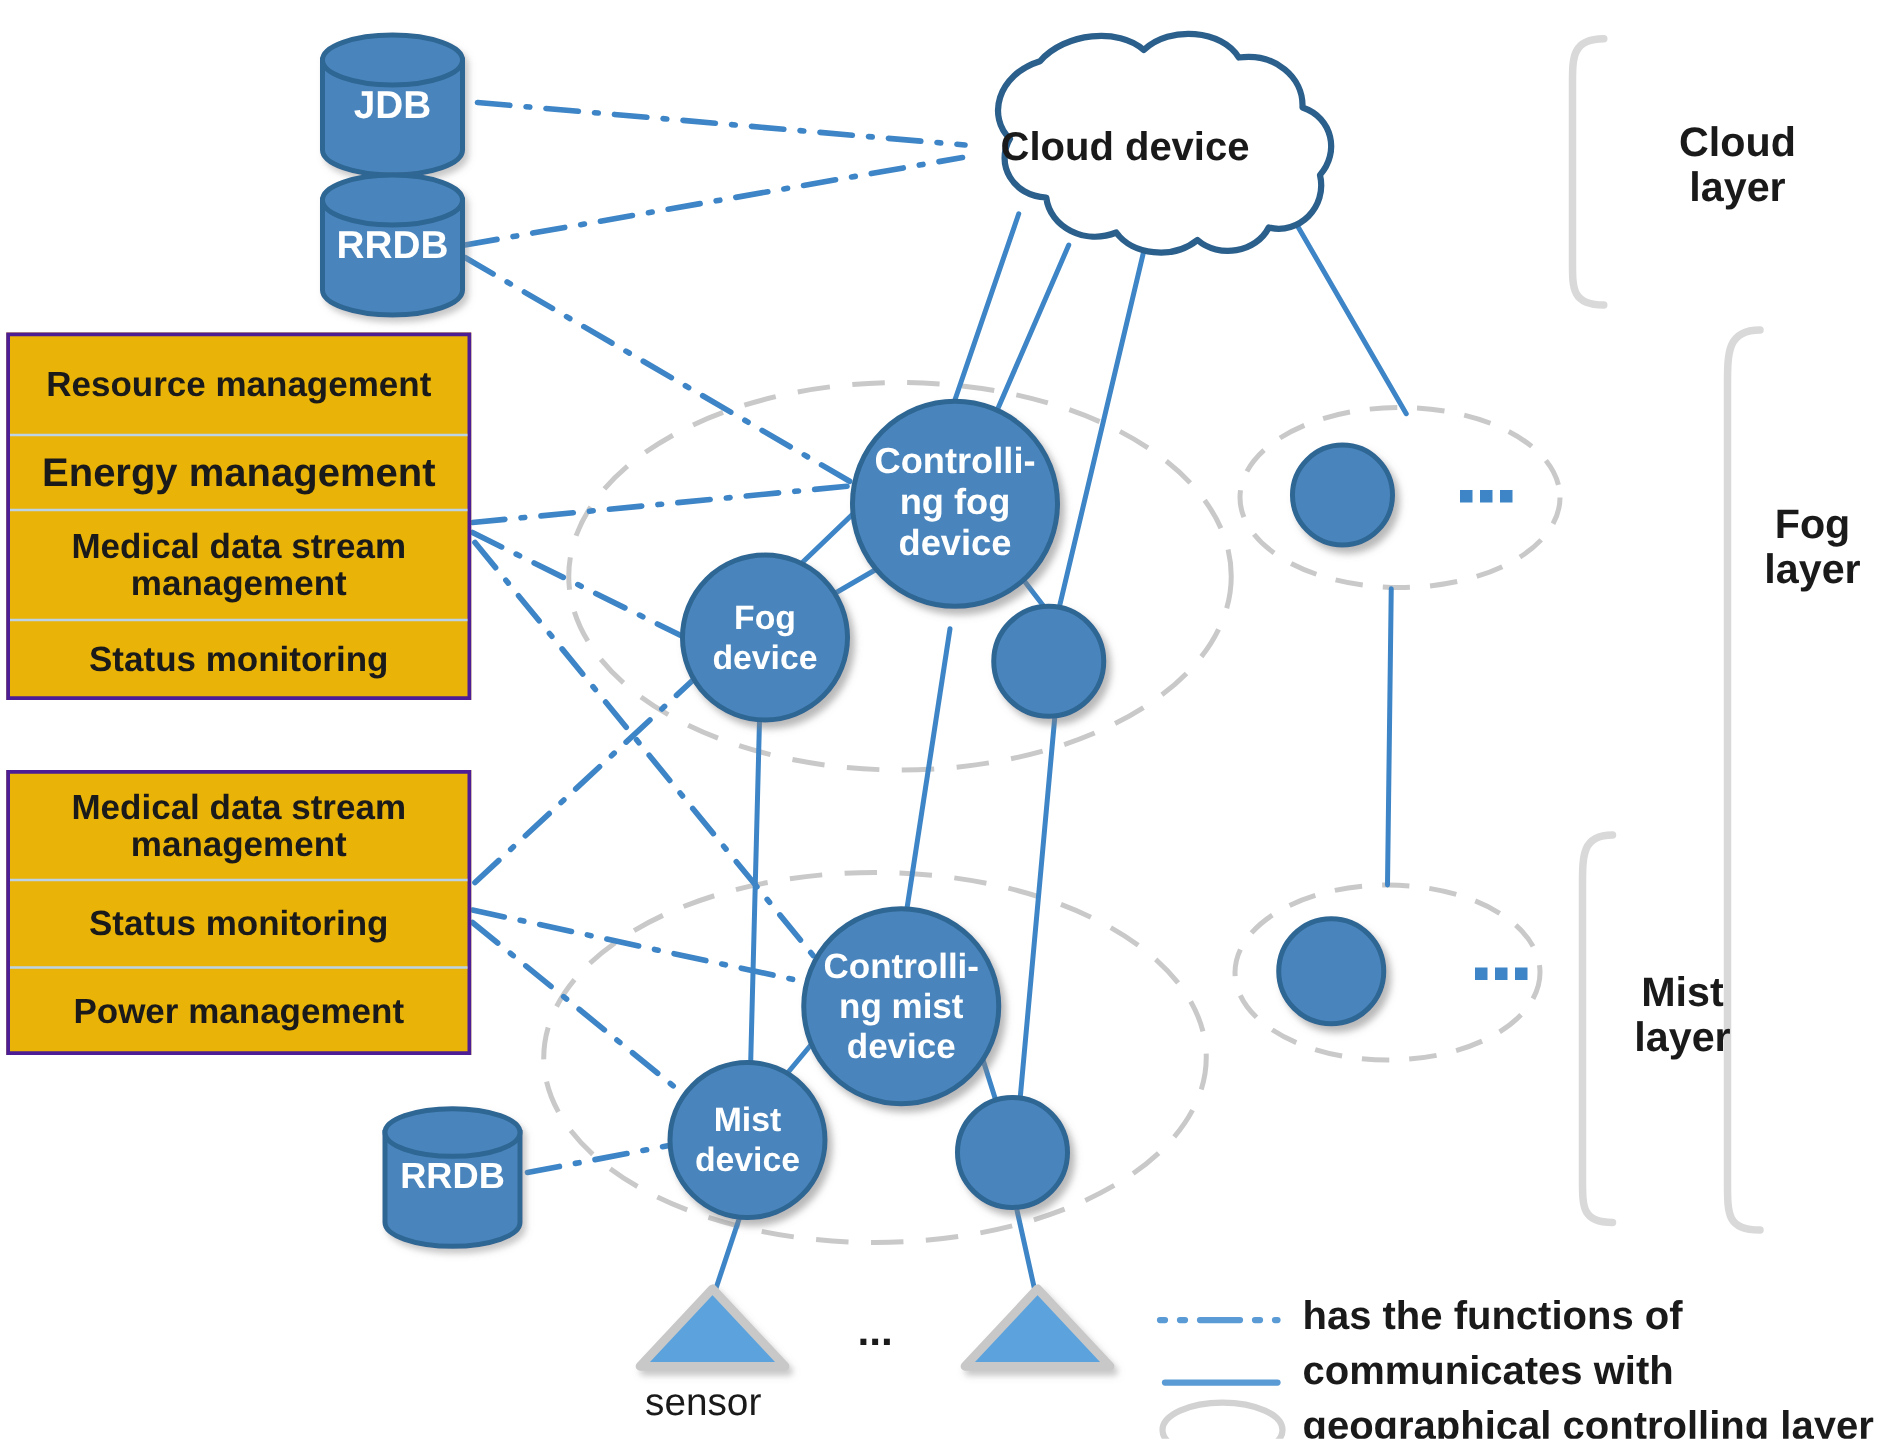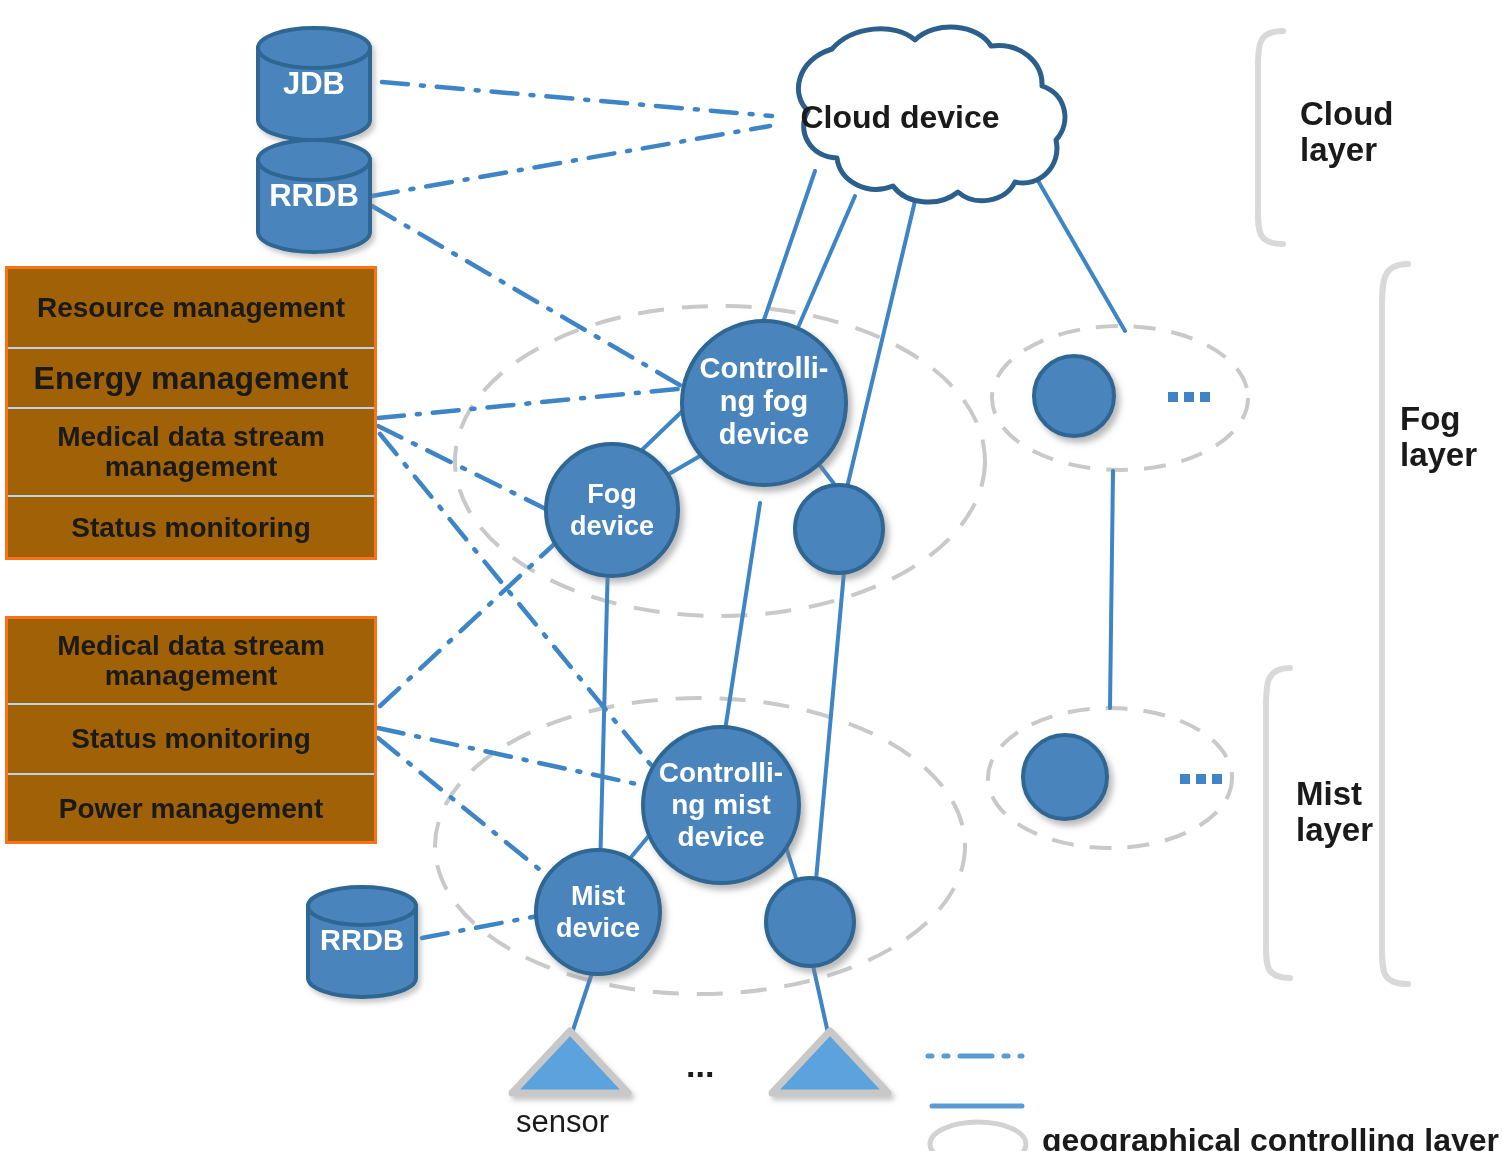--- a/index.html
+++ b/index.html
@@ -6,27 +6,27 @@
   body{width:1502px;height:1151px;position:relative;overflow:hidden;
        font-family:"Liberation Sans","DejaVu Sans",sans-serif;}
   #stage{position:absolute;left:0;top:16px;width:1502px;height:951px;}
   svg#scene{position:absolute;left:0;top:0;width:1502px;height:1151px;}
 
   .node-label{fill:#ffffff;font-weight:bold;text-anchor:middle;
               font-family:"Liberation Sans","DejaVu Sans",sans-serif;}
   .dark-label{fill:#1a1a1a;font-weight:bold;
               font-family:"Liberation Sans","DejaVu Sans",sans-serif;}
 
-  .mbox{position:absolute;border:3px solid #f97316;background:#a16207;box-sizing:border-box;}
+  .mbox{position:absolute;border:3px solid #4c1d95;background:#eab308;box-sizing:border-box;}
   .mrow{display:flex;align-items:center;justify-content:center;text-align:center;
         border-bottom:2px solid #bcd3e6;box-sizing:border-box;
         font-weight:bold;color:#1a1a1a;line-height:1.08;padding:0 6px;}
   .mrow:last-child{border-bottom:none;}
   .lbl-layer{position:absolute;font-weight:bold;color:#1a1a1a;
-             text-align:left;line-height:1.1;}
+             text-align:center;line-height:1.1;}
   .legend-txt{position:absolute;font-weight:bold;color:#1a1a1a;white-space:nowrap;}
   .sensor-cap{position:absolute;font-weight:normal;color:#1a1a1a;}
   .dots3{position:absolute;font-weight:bold;color:#1a1a1a;}
 </style>
 </head>
 <body>
 
 <div id="stage">
 
 <svg id="scene" viewBox="0 0 1502 1151">
@@ -200,15 +200,17 @@
   <div>layer</div>
 </div>
 <div class="lbl-layer" style="left:1296px;top:760px;width:100px;font-size:33px;">
   <div>Mist</div>
   <div>layer</div>
 </div>
 
 <div class="sensor-cap" style="left:516px;top:1088px;font-size:31px;">sensor</div>
 <div class="dots3" style="left:686px;top:1030px;font-size:34px;">...</div>
 
+<div class="legend-txt" style="left:1042px;top:1018px;font-size:32px;">has the functions of</div>
+<div class="legend-txt" style="left:1042px;top:1062px;font-size:32px;">communicates with</div>
 <div class="legend-txt" style="left:1042px;top:1106px;font-size:32px;">geographical controlling layer</div>
 
 </div>
 
 </body></html>

